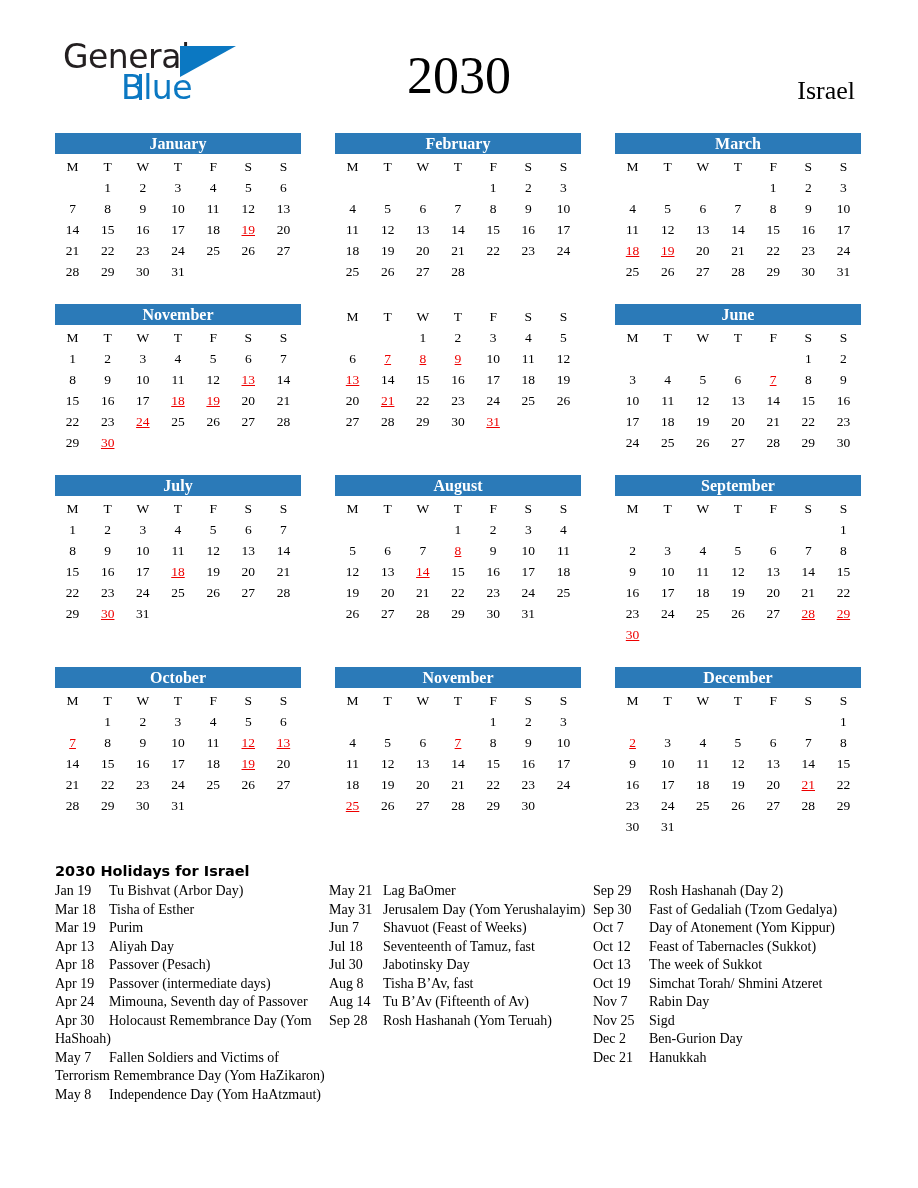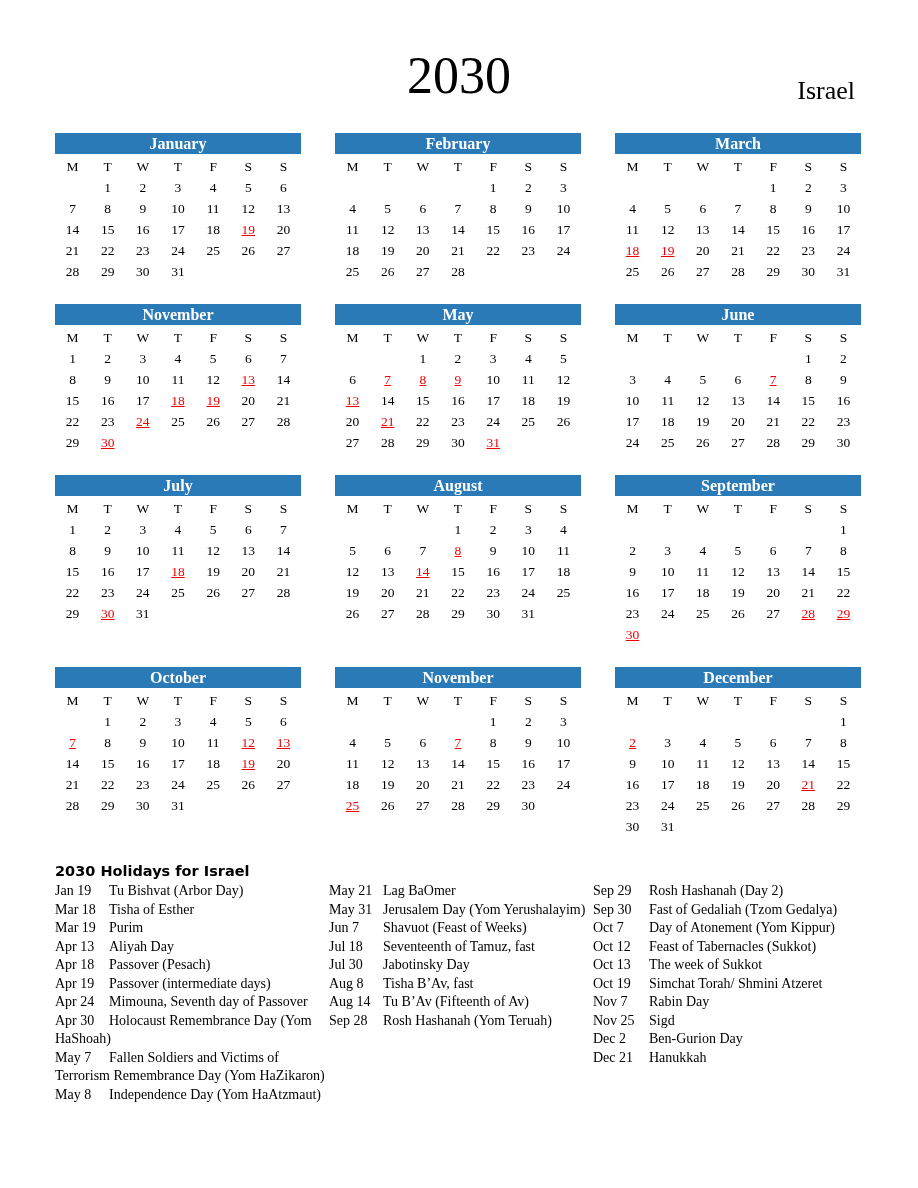--- a/index.html
+++ b/index.html
@@ -161,20 +161,26 @@
     min-width: 54px;
   }
   .col3 .holiday-date {
     min-width: 56px;
   }
 </style>
 </head>
 <body>
 
 <div class="header">
+  <div class="logo">
+    <span class="logo-general">General</span>
+    <span class="logo-triangle"></span>
+    <span class="logo-tick"></span>
+    <span class="logo-blue">Blue</span>
+  </div>
   <div class="year-title">2030</div>
   <div class="country-title">Israel</div>
 </div>
 
 <div class="months-grid">
     <div class="month">
       <div class="month-title">January</div>
       <table class="month-table">
         <thead>
           <tr>
@@ -419,21 +425,20 @@
             <td>&nbsp;</td>
             <td>&nbsp;</td>
             <td>&nbsp;</td>
             <td>&nbsp;</td>
             <td>&nbsp;</td>
           </tr>
         </tbody>
       </table>
     </div>
     <div class="month">
-      <div class="month-title">May</div>
       <table class="month-table">
         <thead>
           <tr>
             <th>M</th>
             <th>T</th>
             <th>W</th>
             <th>T</th>
             <th>F</th>
             <th>S</th>
             <th>S</th>

